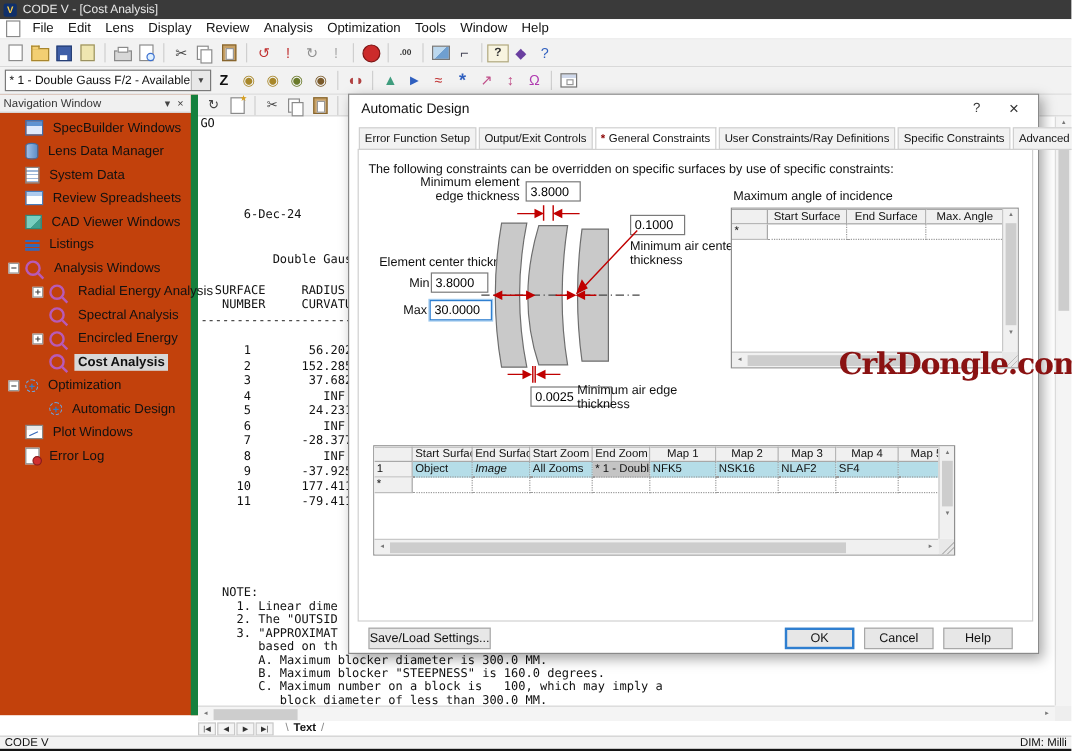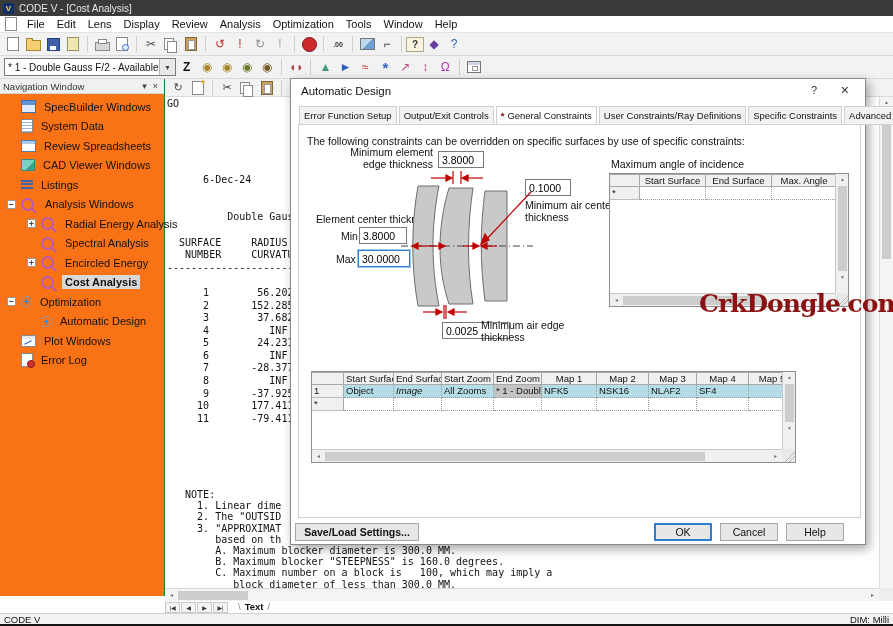--- a/index.html
+++ b/index.html
@@ -58,21 +58,21 @@
 
   
   #zoom-combo{width:172px;height:18px;border:1px solid #7a7a7a;background:#fff;font-size:10px;
     display:flex;align-items:center;padding-left:3px;box-sizing:border-box;position:relative;overflow:hidden;
     white-space:nowrap;flex:none;margin-left:1px;}
   #combo-arrow{position:absolute;right:0;top:0;width:15px;height:100%;background:#e8e8e8;border-left:1px solid #b5b5b5;
     font-size:7px;text-align:center;line-height:17px;color:#444;}
   #z-btn{font-weight:bold;font-size:12px;margin:0 7px;flex:none;}
 
   
-  #navpanel{left:0;top:79px;width:165px;height:517px;background:#f97316;border-right:1px solid #15803d;box-sizing:border-box;}
+  #navpanel{left:0;top:79px;width:165px;height:517px;background:#c2410c;border-right:6px solid #15803d;box-sizing:border-box;}
   #navheader{height:15px;background:#f0f0f0;border-bottom:1px solid #d5d5d5;font-size:9.5px;color:#333;
     display:flex;align-items:center;padding:0 3px;box-sizing:border-box;}
   #navheader .sp{flex:1;}
   .navhbtn{font-size:9px;color:#444;padding:0 3px;}
   #navtree{padding-top:3px;font-size:11px;}
   .navrow{height:19.5px;display:flex;align-items:center;gap:5px;padding-left:7px;white-space:nowrap;}
   .navrow.lvl1{padding-left:27px;}
   .exp{width:9px;height:9px;border:1px solid #9a9a9a;background:#fff;font:bold 8px/7px "DejaVu Sans Mono",monospace;
     text-align:center;color:#444;flex:none;box-sizing:border-box;}
   .expsp{width:9px;flex:none;}
@@ -143,21 +143,21 @@
   #lbl-center{left:25px;top:135px;}
   #lbl-min{left:50px;top:152px;}
   #fld-min{left:68px;top:148px;width:48px;}
   #lbl-max{left:45px;top:175px;}
   #fld-max{left:67px;top:171px;width:52px;}
   #fld-airedge{left:131px;top:243px;width:68px;margin-left:20px;}
   #lbl-airedge{left:190px;top:241px;width:85px;}
   #lens-svg{position:absolute;left:110px;top:85px;}
   #lbl-maxangle{left:320px;top:80px;}
   #glass-label{left:21px;top:276px;white-space:nowrap;}
-  #btn-save{left:4px;top:444px;width:124px;font-weight:bold;}
+  #btn-save{left:16px;top:444px;width:102px;}
   #btn-ok{left:363px;top:444px;width:58px;border:2px solid #2f7fd0;line-height:14px;}
   #btn-cancel{left:429px;top:444px;width:58px;}
   #btn-help{left:495px;top:444px;width:58px;}
   .btn{position:absolute;height:18px;background:#e7e7e7;border:1px solid #a8a8a8;font-size:10.5px;
     text-align:center;line-height:16px;box-sizing:border-box;}
 
   
   .tablebox{position:absolute;border:1px solid #8f8f8f;background:#fff;box-sizing:border-box;font-size:9.5px;}
   #maxangle-table{left:318px;top:94px;width:240px;height:134px;}
   #glass-table{left:20px;top:292px;width:485px;height:92px;}
@@ -307,20 +307,25 @@
     <span>Navigation Window</span>
     <span class="sp"></span>
     <span class="navhbtn">▾</span>
     <span class="navhbtn">×</span>
   </div>
   <div id="navtree">
       <div class="navrow">
         <span class="expsp"></span>
         <span class="navic n-specbuilder-icon"></span>
         <span class="navlbl">SpecBuilder Windows</span>
+      </div>
+      <div class="navrow">
+        <span class="expsp"></span>
+        <span class="navic n-lens-data-icon"></span>
+        <span class="navlbl">Lens Data Manager</span>
       </div>
       <div class="navrow">
         <span class="expsp"></span>
         <span class="navic n-system-data-icon"></span>
         <span class="navlbl">System Data</span>
       </div>
       <div class="navrow">
         <span class="expsp"></span>
         <span class="navic n-review-spreadsheets-icon"></span>
         <span class="navlbl">Review Spreadsheets</span>

